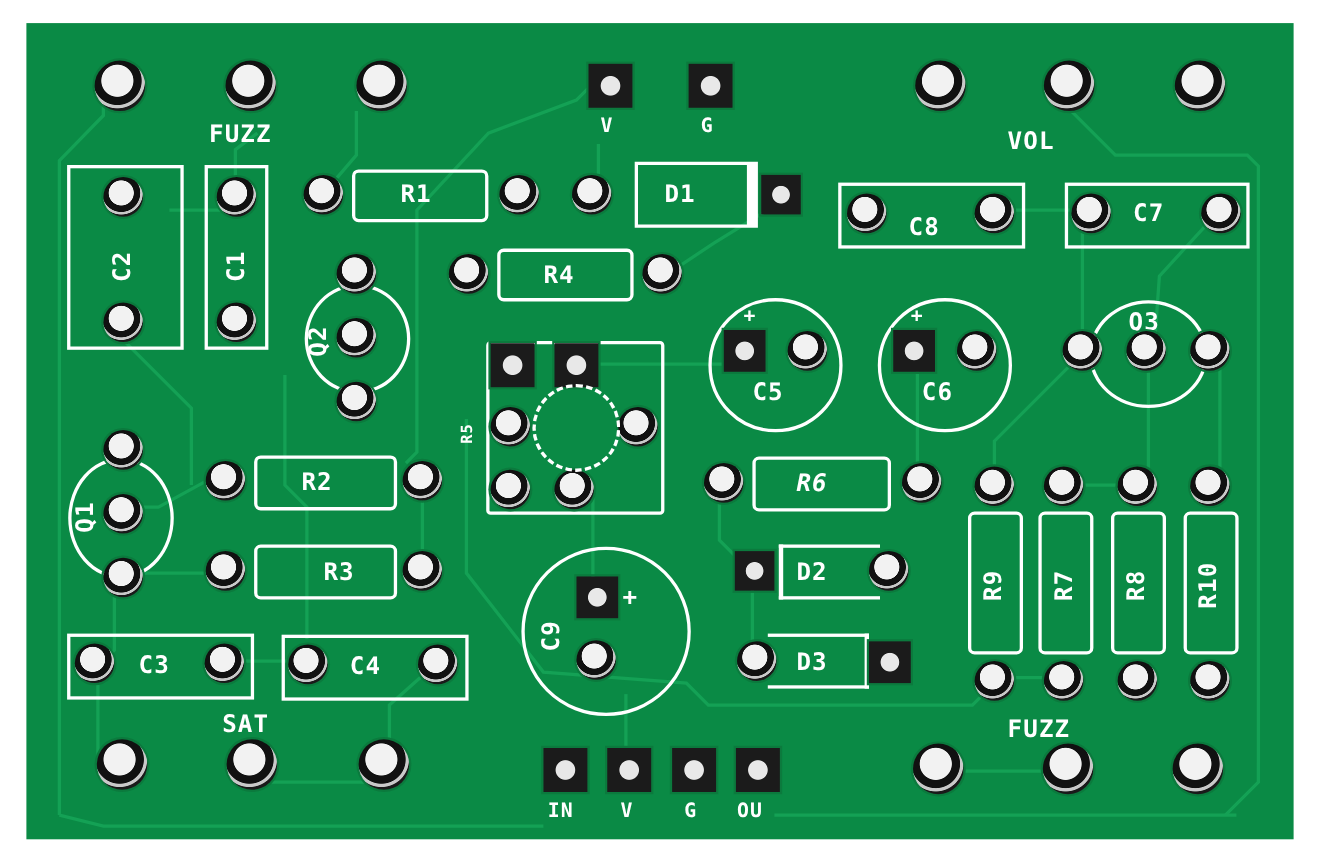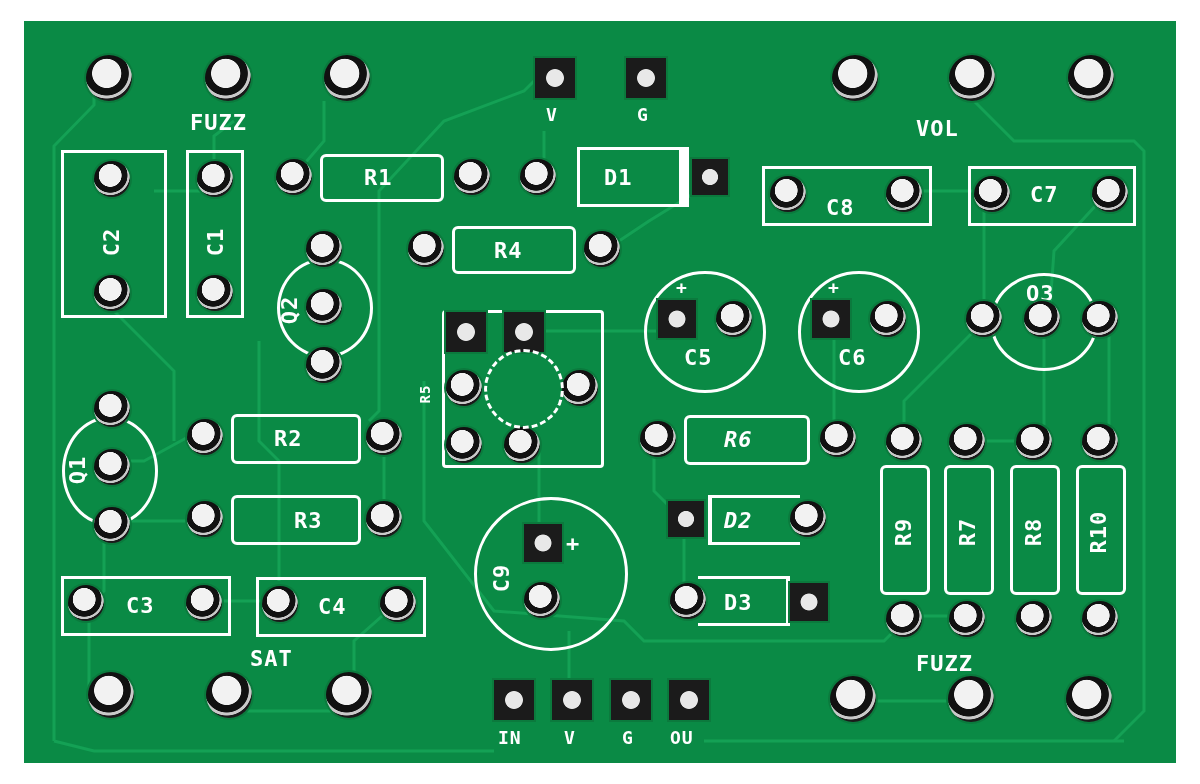--- a/index.html
+++ b/index.html
@@ -181,21 +181,21 @@
   <div class="lbl v" style="left:996px;top:500px;">R8</div>
   <div class="pad med" style="left:992px;top:580px;"></div>
 
   <div class="pad med" style="left:1058px;top:403px;"></div>
   <div class="silk" style="left:1052px;top:444px;width:50px;height:130px;border-radius:6px;"></div>
   <div class="lbl v" style="left:1054px;top:500px;">R10</div>
   <div class="pad med" style="left:1058px;top:580px;"></div>
 
   <div class="pad sq" style="left:644px;top:480px;width:36px;height:36px;"></div>
   <div class="silk" style="left:684px;top:474px;width:92px;height:50px;border-right:none;border-left-width:4px;"></div>
-  <div class="lbl" style="left:700px;top:489px;font-style:italic;">D2</div>
+  <div class="lbl" style="left:700px;top:489px;">D2</div>
   <div class="pad med" style="left:766px;top:480px;"></div>
 
   <div class="pad med" style="left:646px;top:562px;"></div>
   <div class="silk" style="left:674px;top:555px;width:92px;height:50px;border-left:none;border-right-width:4px;"></div>
   <div class="lbl" style="left:700px;top:571px;">D3</div>
   <div class="pad sq" style="left:766px;top:562px;width:38px;height:38px;"></div>
 
   <div class="silk round" style="left:450px;top:476px;width:154px;height:154px;"></div>
   <div class="pad sq" style="left:500px;top:503px;width:38px;height:38px;"></div>
   <div class="lbl" style="left:542px;top:512px;">+</div>
@@ -205,21 +205,21 @@
   <div class="silk" style="left:37px;top:555px;width:170px;height:60px;"></div>
   <div class="pad med" style="left:44px;top:564px;"></div>
   <div class="lbl" style="left:102px;top:574px;">C3</div>
   <div class="pad med" style="left:162px;top:564px;"></div>
 
   <div class="silk" style="left:232px;top:556px;width:170px;height:60px;"></div>
   <div class="pad med" style="left:238px;top:565px;"></div>
   <div class="lbl" style="left:294px;top:575px;text-align:center;">C4</div>
   <div class="pad med" style="left:356px;top:565px;"></div>
 
-  <div class="lbl" style="left:178px;top:627px;margin-left:48px;">SAT</div>
+  <div class="lbl" style="left:178px;top:627px;">SAT</div>
   <div class="pad big" style="left:64px;top:651px;"></div>
   <div class="pad big" style="left:182px;top:651px;"></div>
   <div class="pad big" style="left:302px;top:651px;"></div>
 
   <div class="lbl" style="left:892px;top:632px;">FUZZ</div>
   <div class="pad big" style="left:806px;top:655px;"></div>
   <div class="pad big" style="left:924px;top:655px;"></div>
   <div class="pad big" style="left:1042px;top:655px;"></div>
 
   <div class="pad sq" style="left:470px;top:659px;width:40px;height:40px;"></div>

